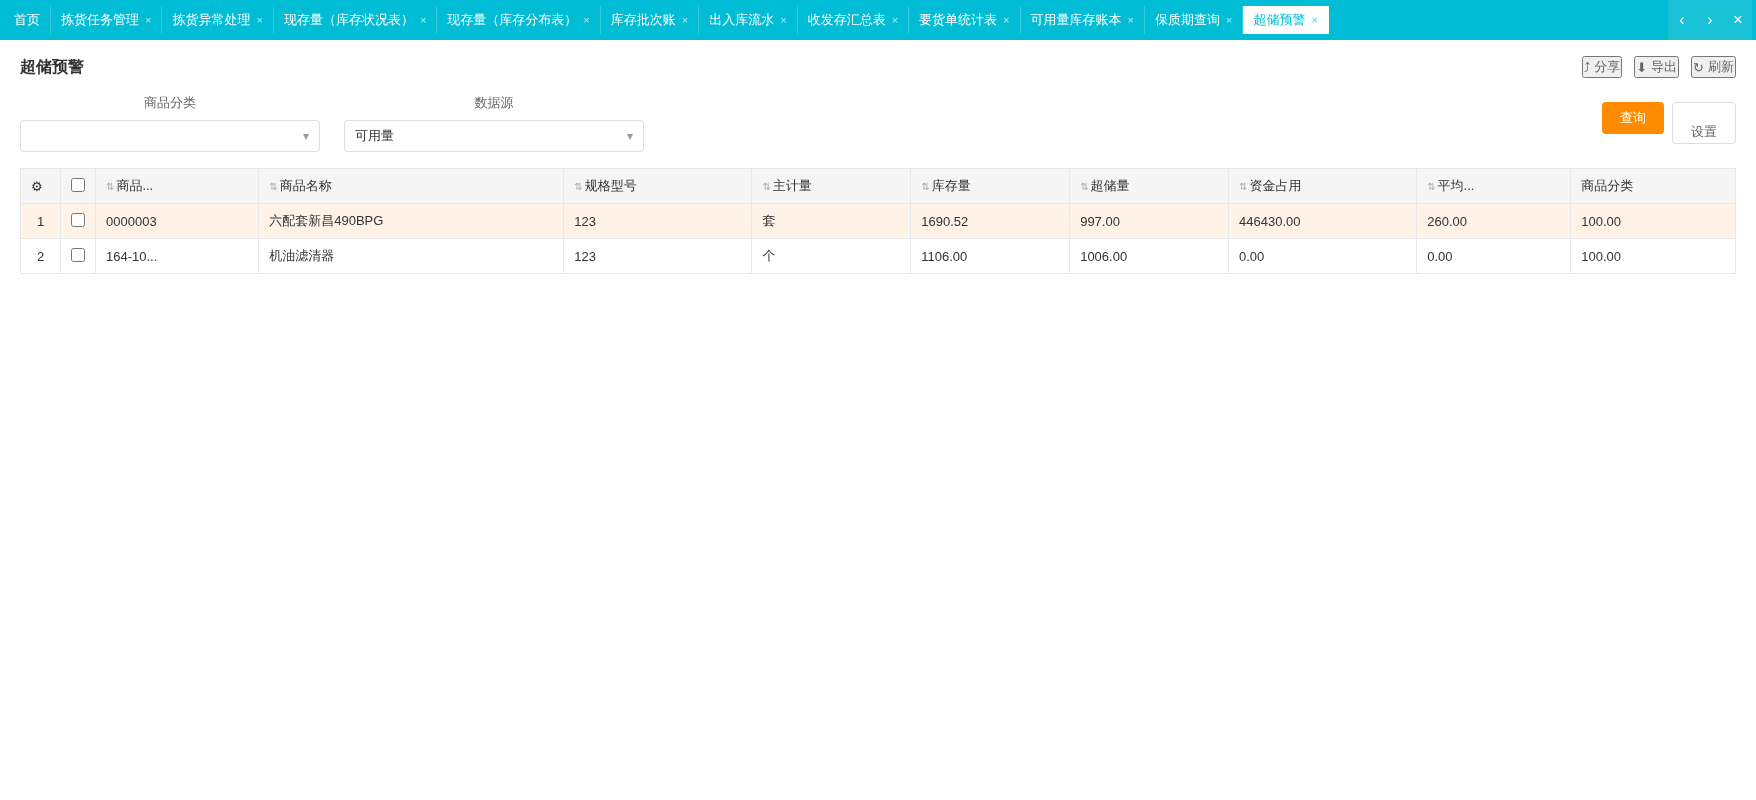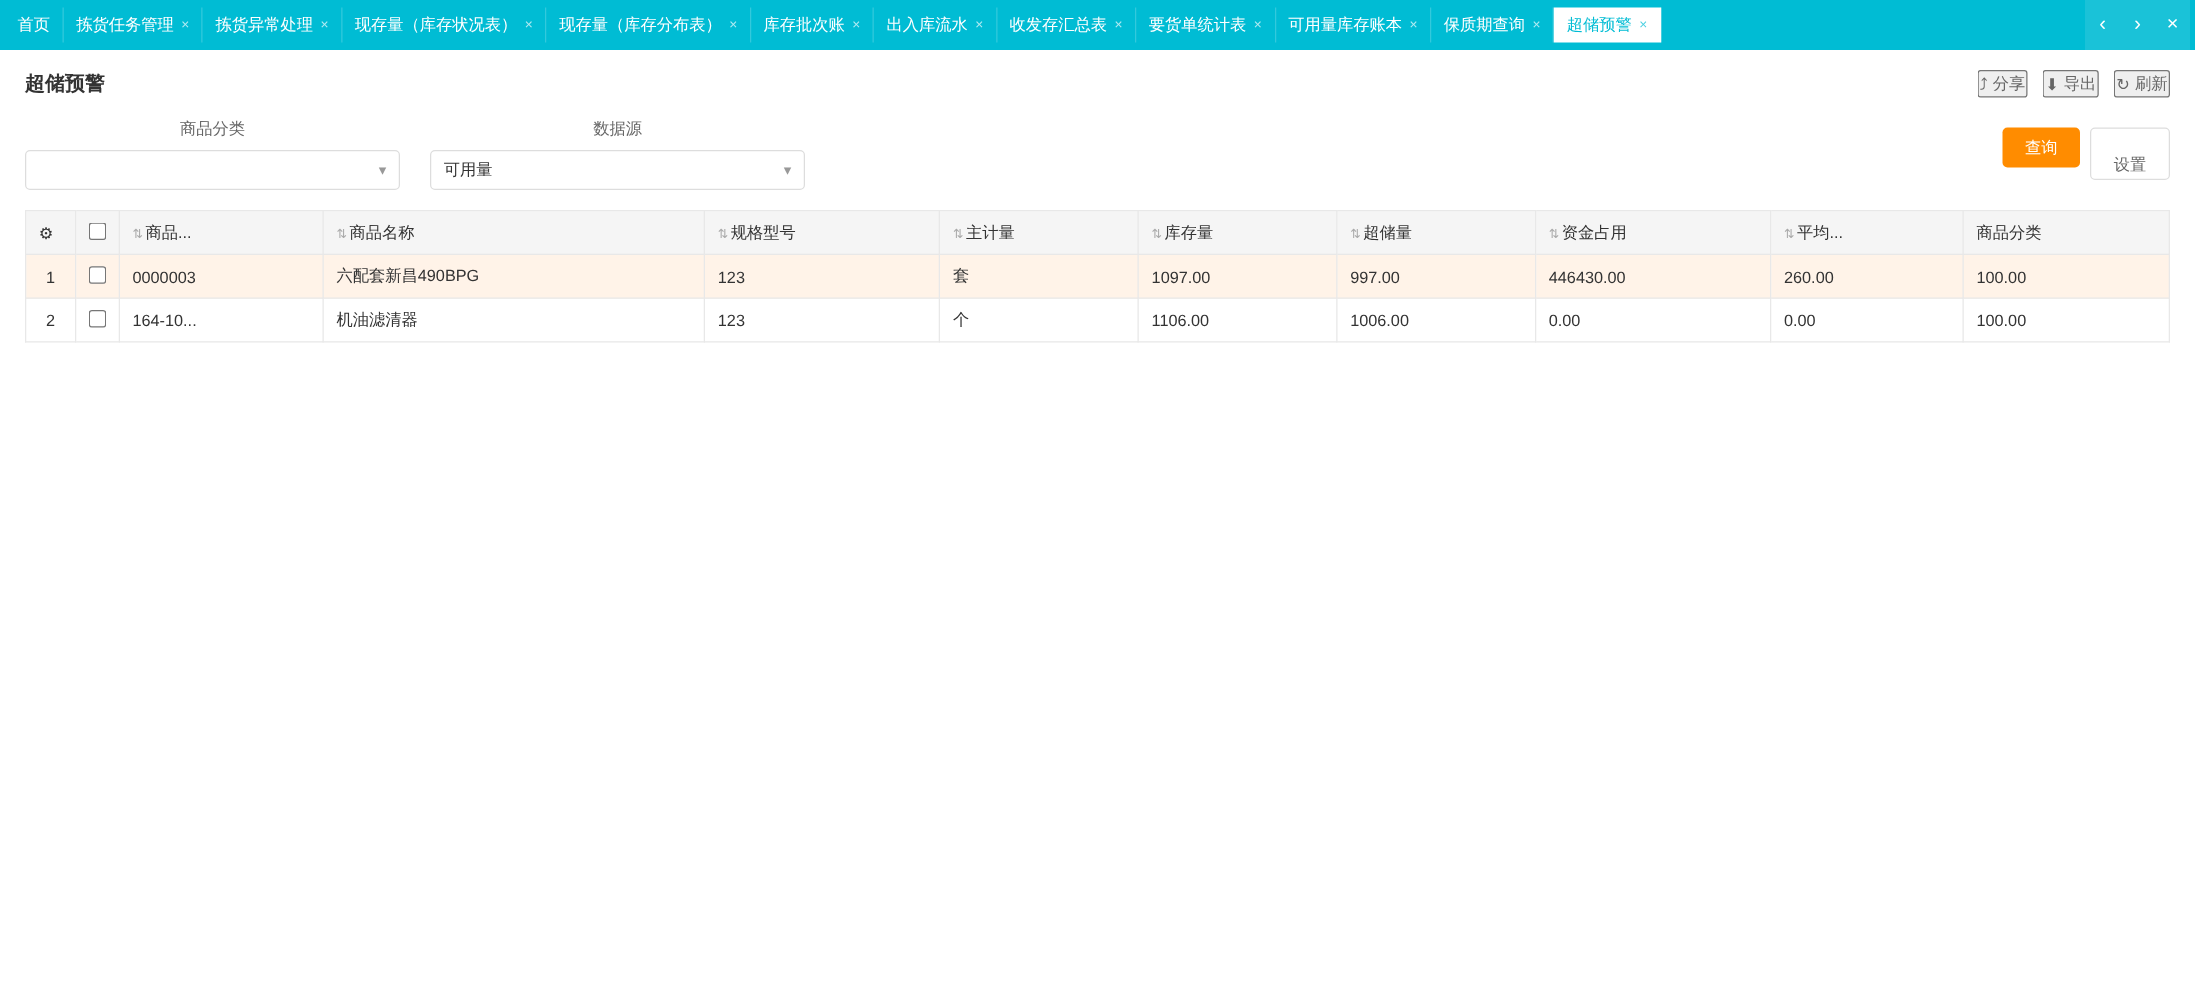--- a/index.html
+++ b/index.html
@@ -281,21 +281,21 @@
     <tbody id="table-body">
     <tr class="highlighted">
       <td class="row-num">1</td>
       <td class="col-checkbox">
         <input type="checkbox" style="">
       </td>
       <td>0000003</td>
       <td>六配套新昌490BPG</td>
       <td>123</td>
       <td>套</td>
-      <td>1097.00</td>
+      <td>1690.52</td>
       <td>997.00</td>
       <td>446430.00</td>
       <td>260.00</td>
       <td>100.00</td>
     </tr>
         <tr>
       <td class="row-num">2</td>
       <td class="col-checkbox">
         <input type="checkbox" style="">
       </td>

